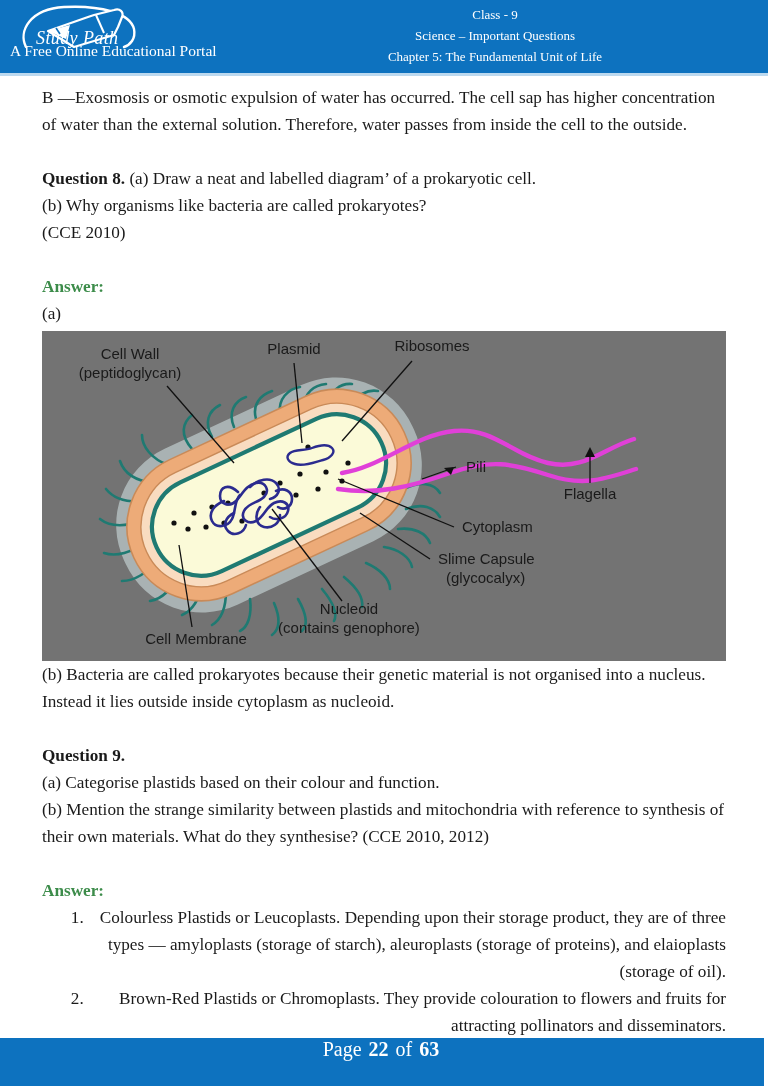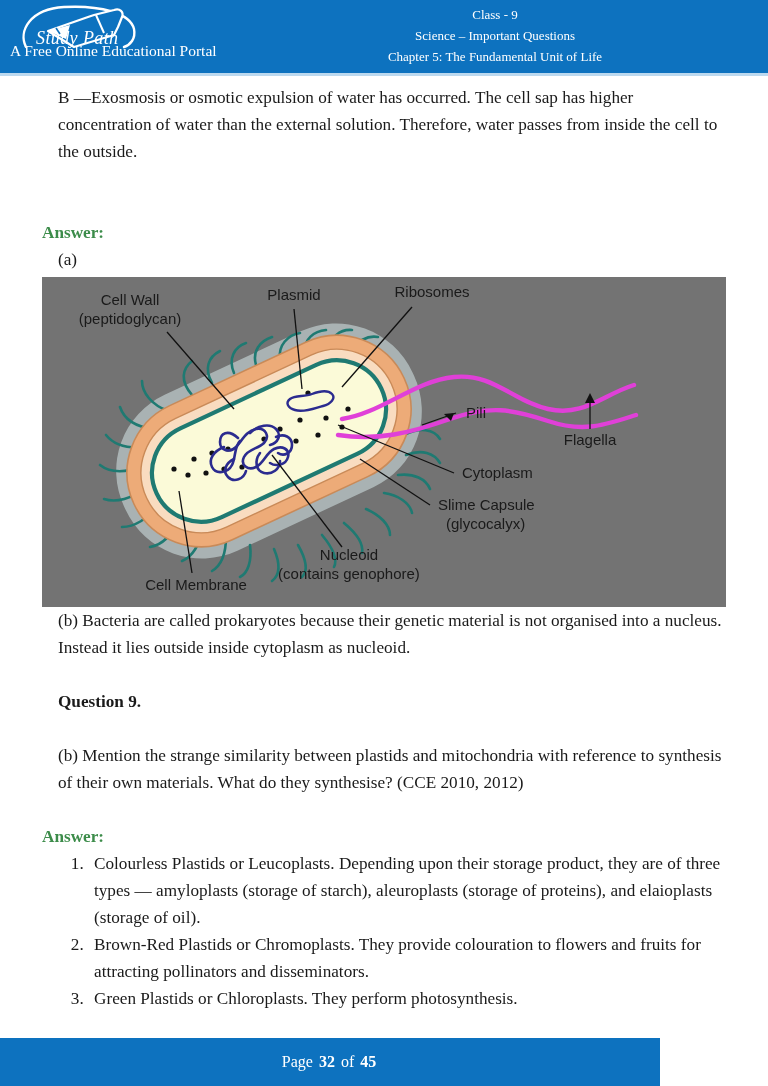--- a/index.html
+++ b/index.html
@@ -77,64 +77,64 @@
   .content {
     position: absolute;
     left: 42px; top: 84px;
     width: 684px;
   }
   .para {
     font-family: "Liberation Serif", serif;
     font-size: 17.2px;
     line-height: 27px;
     color: #1a1a1a;
-    margin: 0 0 0 16px;
+    margin: 0 0 0 0;
     text-align: left;
   }
   .gap-lg { height: 27px; }
   .qlabel { font-weight: bold; }
   .answer {
     font-family: Liberation Serif, serif;
     font-size: 17.2px;
     line-height: 27px;
     font-weight: bold;
     color: #3c8c4a;
   }
   ol.plist {
     margin: 0;
     padding-left: 46px;
     font-family: "Liberation Serif", serif;
     font-size: 17.2px;
     line-height: 27px;
     color: #1a1a1a;
   }
-  ol.plist li { padding-left: 6px; margin: 0; }
+  ol.plist li { padding-left: 6px; margin: 0; text-align: right; }
 
   
   .figure {
     position: relative;
     width: 684px;
     height: 330px;
     margin: 4px 0 0 0;
     background: #737373;
   }
   .figure svg { display: block; }
 
   
   .footer {
     position: absolute;
     left: 0; bottom: 0;
-    width: 660px;
+    width: 764px;
     height: 48px;
     background: #0d72bf;
     color: #ffffff;
     font-family: "Liberation Serif", serif;
-    font-size: 16px;
+    font-size: 20px;
     display: flex;
-    align-items: center;
+    align-items: flex-start;
     justify-content: center;
   }
   .footer b { font-weight: bold; padding: 0 2px; }
 </style>
 </head>
 <body>
 
 <div class="page">
 
   <div class="header">
@@ -157,20 +157,26 @@
       <div class="ht3">Chapter 5: The Fundamental Unit of Life</div>
     </div>
   </div>
 
   <div class="content">
 
     <p class="para">B —Exosmosis or osmotic expulsion of water has occurred. The cell sap has higher concentration of water than the external solution. Therefore, water passes from inside the cell to the outside.</p>
 
     <div class="gap-lg"></div>
 
+    <p class="para">
+      <span class="qlabel">Question 8.</span>
+      <span>(a) Draw a neat and labelled diagram’ of a prokaryotic cell.</span><br>
+      <span>(b) Why organisms like bacteria are called prokaryotes?</span><br>
+      <span>(CCE 2010)</span>
+    </p>
 
     <div class="gap-lg"></div>
 
     <div class="answer">Answer:</div>
     <div class="para">(a)</div>
 
     <div class="figure">
       <svg width="684" height="330" viewBox="0 0 684 330">
         <defs>
           <clipPath id="clipCyto">
@@ -299,32 +305,32 @@
         </g>
       </svg>
     </div>
 
     <p class="para">(b) Bacteria are called prokaryotes because their genetic material is not organised into a nucleus. Instead it lies outside inside cytoplasm as nucleoid.</p>
 
     <div class="gap-lg"></div>
 
     <p class="para">
       <span class="qlabel">Question 9.</span><br>
-      <br>
+      <span>(a) Categorise plastids based on their colour and function.</span><br>
       <span>(b) Mention the strange similarity between plastids and mitochondria with reference to synthesis of their own materials. What do they synthesise? (CCE 2010, 2012)</span>
     </p>
 
     <div class="gap-lg"></div>
 
     <div class="answer">Answer:</div>
 
     <ol class="plist">
       <li>Colourless Plastids or Leucoplasts. Depending upon their storage product, they are of three types — amyloplasts (storage of starch), aleuroplasts (storage of proteins), and elaioplasts (storage of oil).</li>
       <li>Brown-Red Plastids or Chromoplasts. They provide colouration to flowers and fruits for attracting pollinators and disseminators.</li>
       <li>Green Plastids or Chloroplasts. They perform photosynthesis.</li>
     </ol>
   </div>
 
   <div class="footer">
-    <span>Page</span>&nbsp;<b>32</b>&nbsp;<span>of</span>&nbsp;<b>45</b>
+    <span>Page</span>&nbsp;<b>22</b>&nbsp;<span>of</span>&nbsp;<b>63</b>
   </div>
 
 </div>
 
 </body></html>

